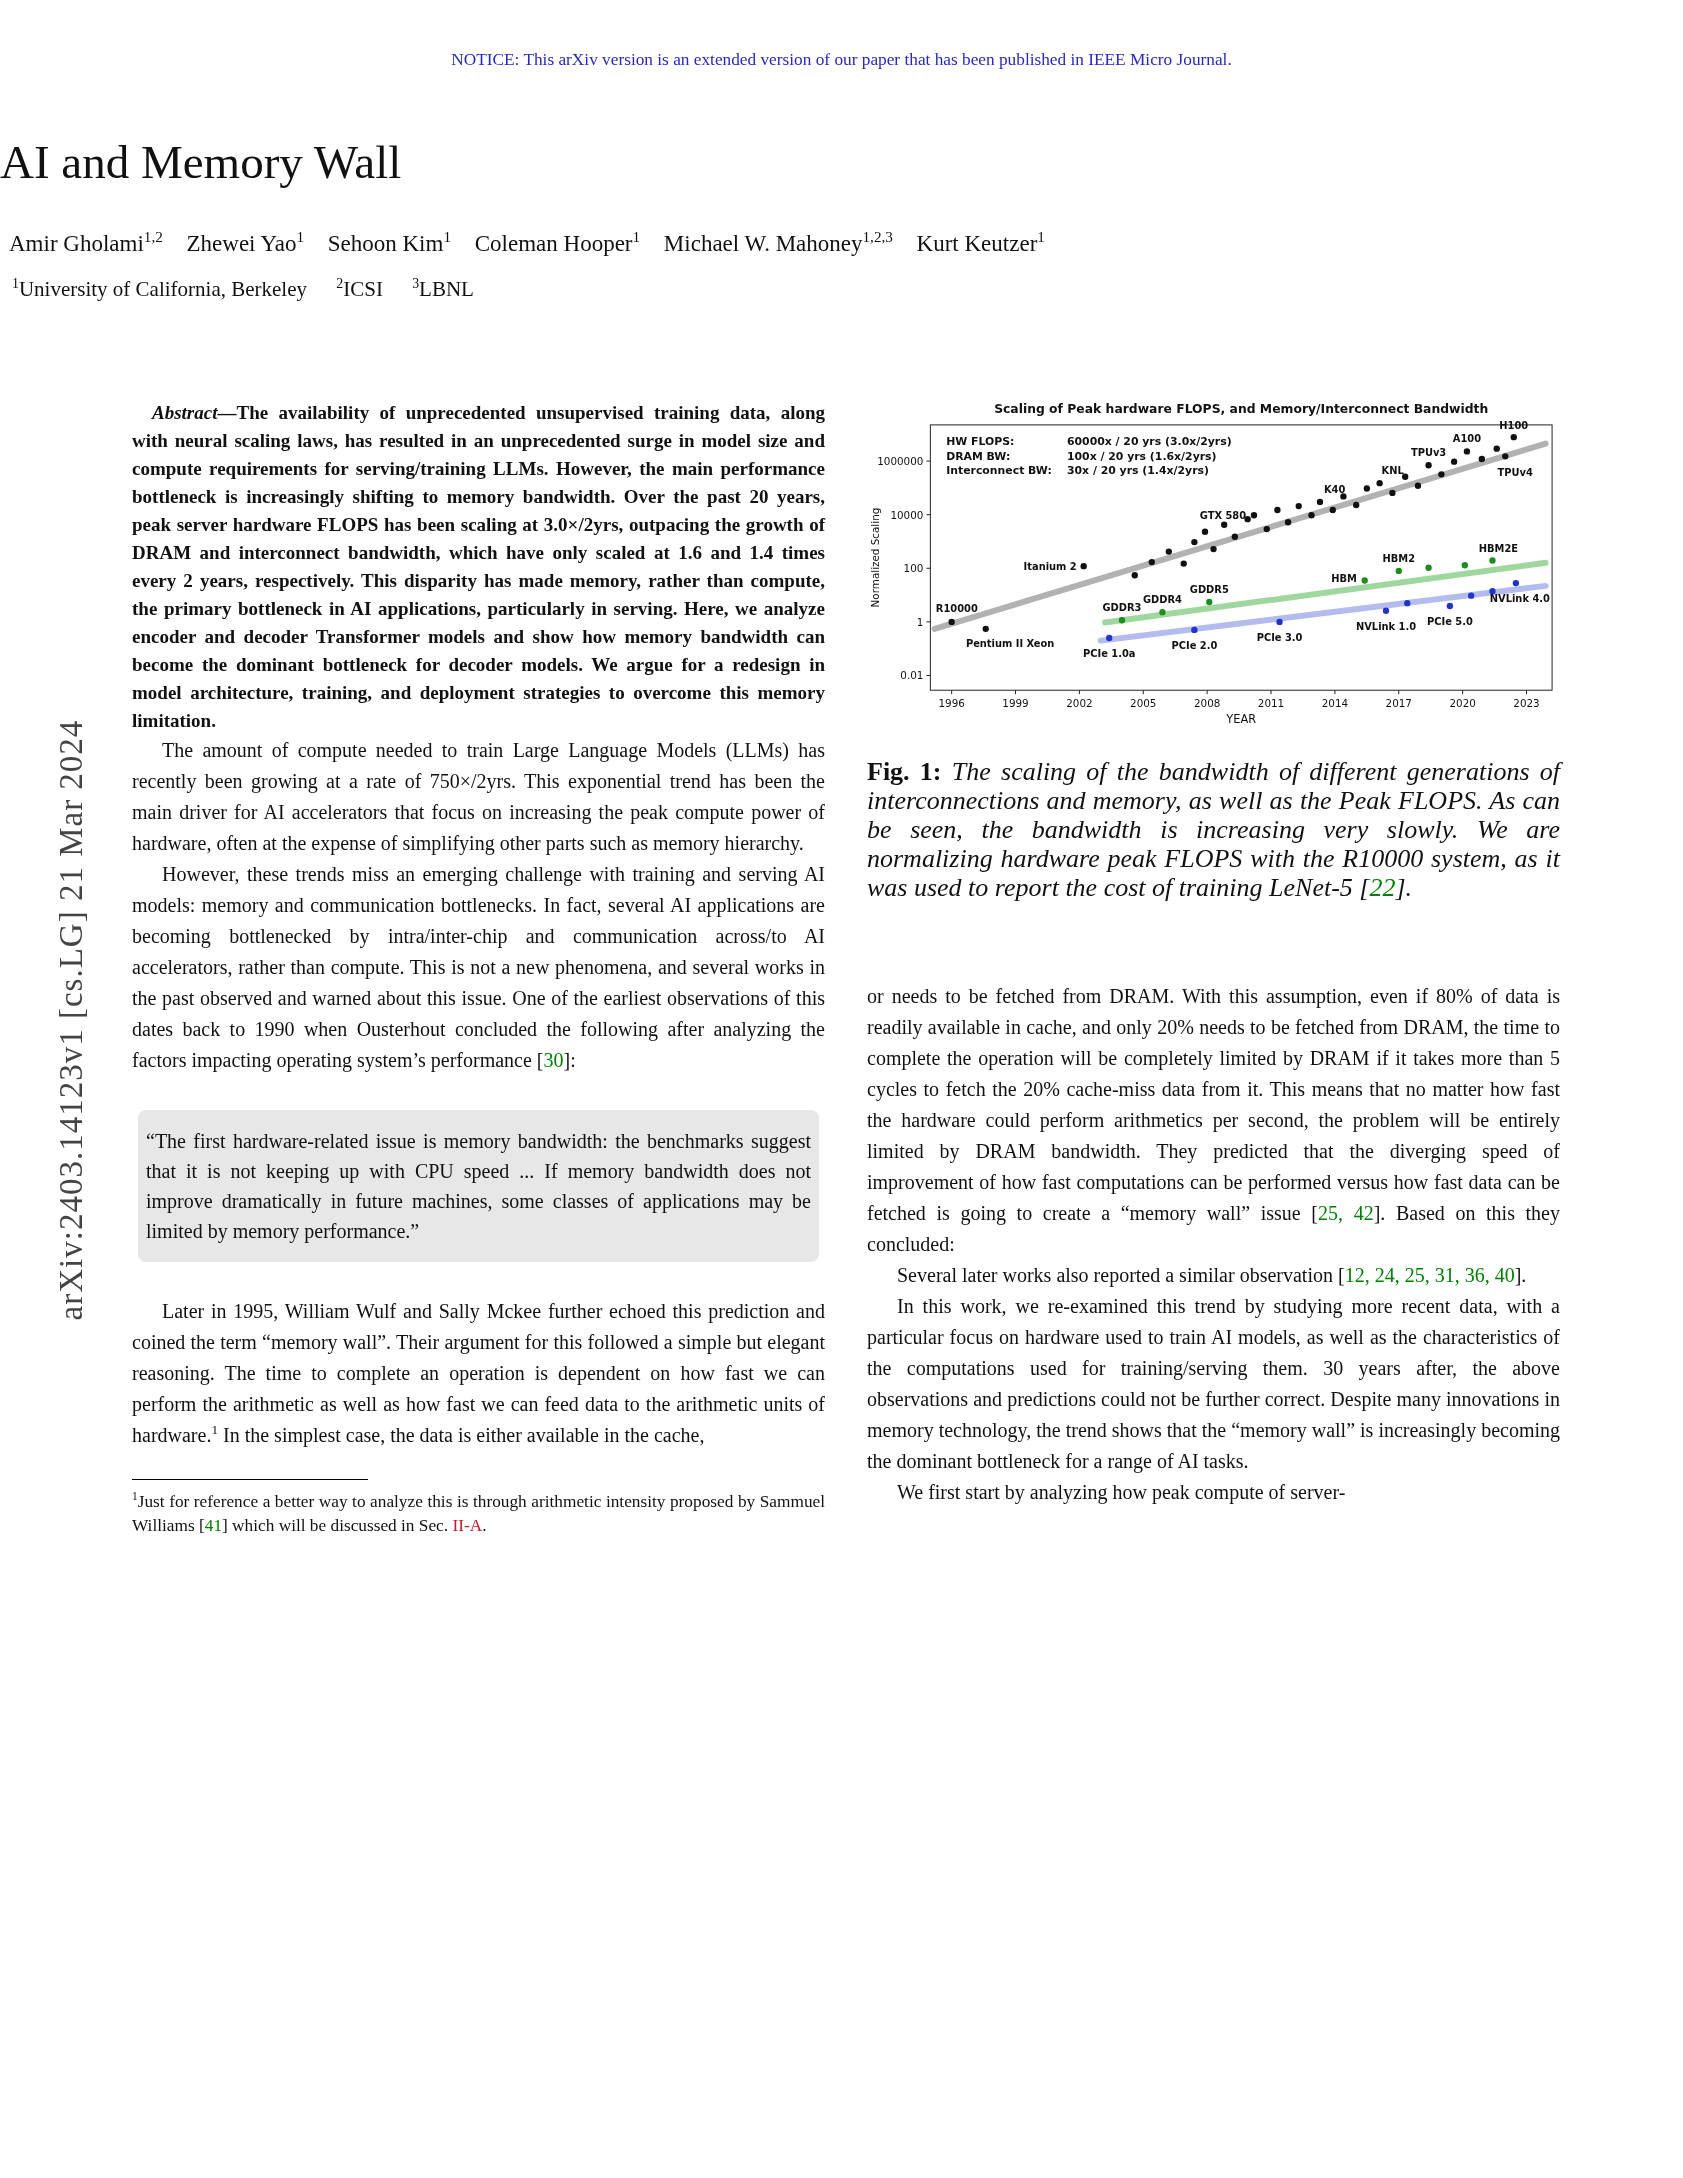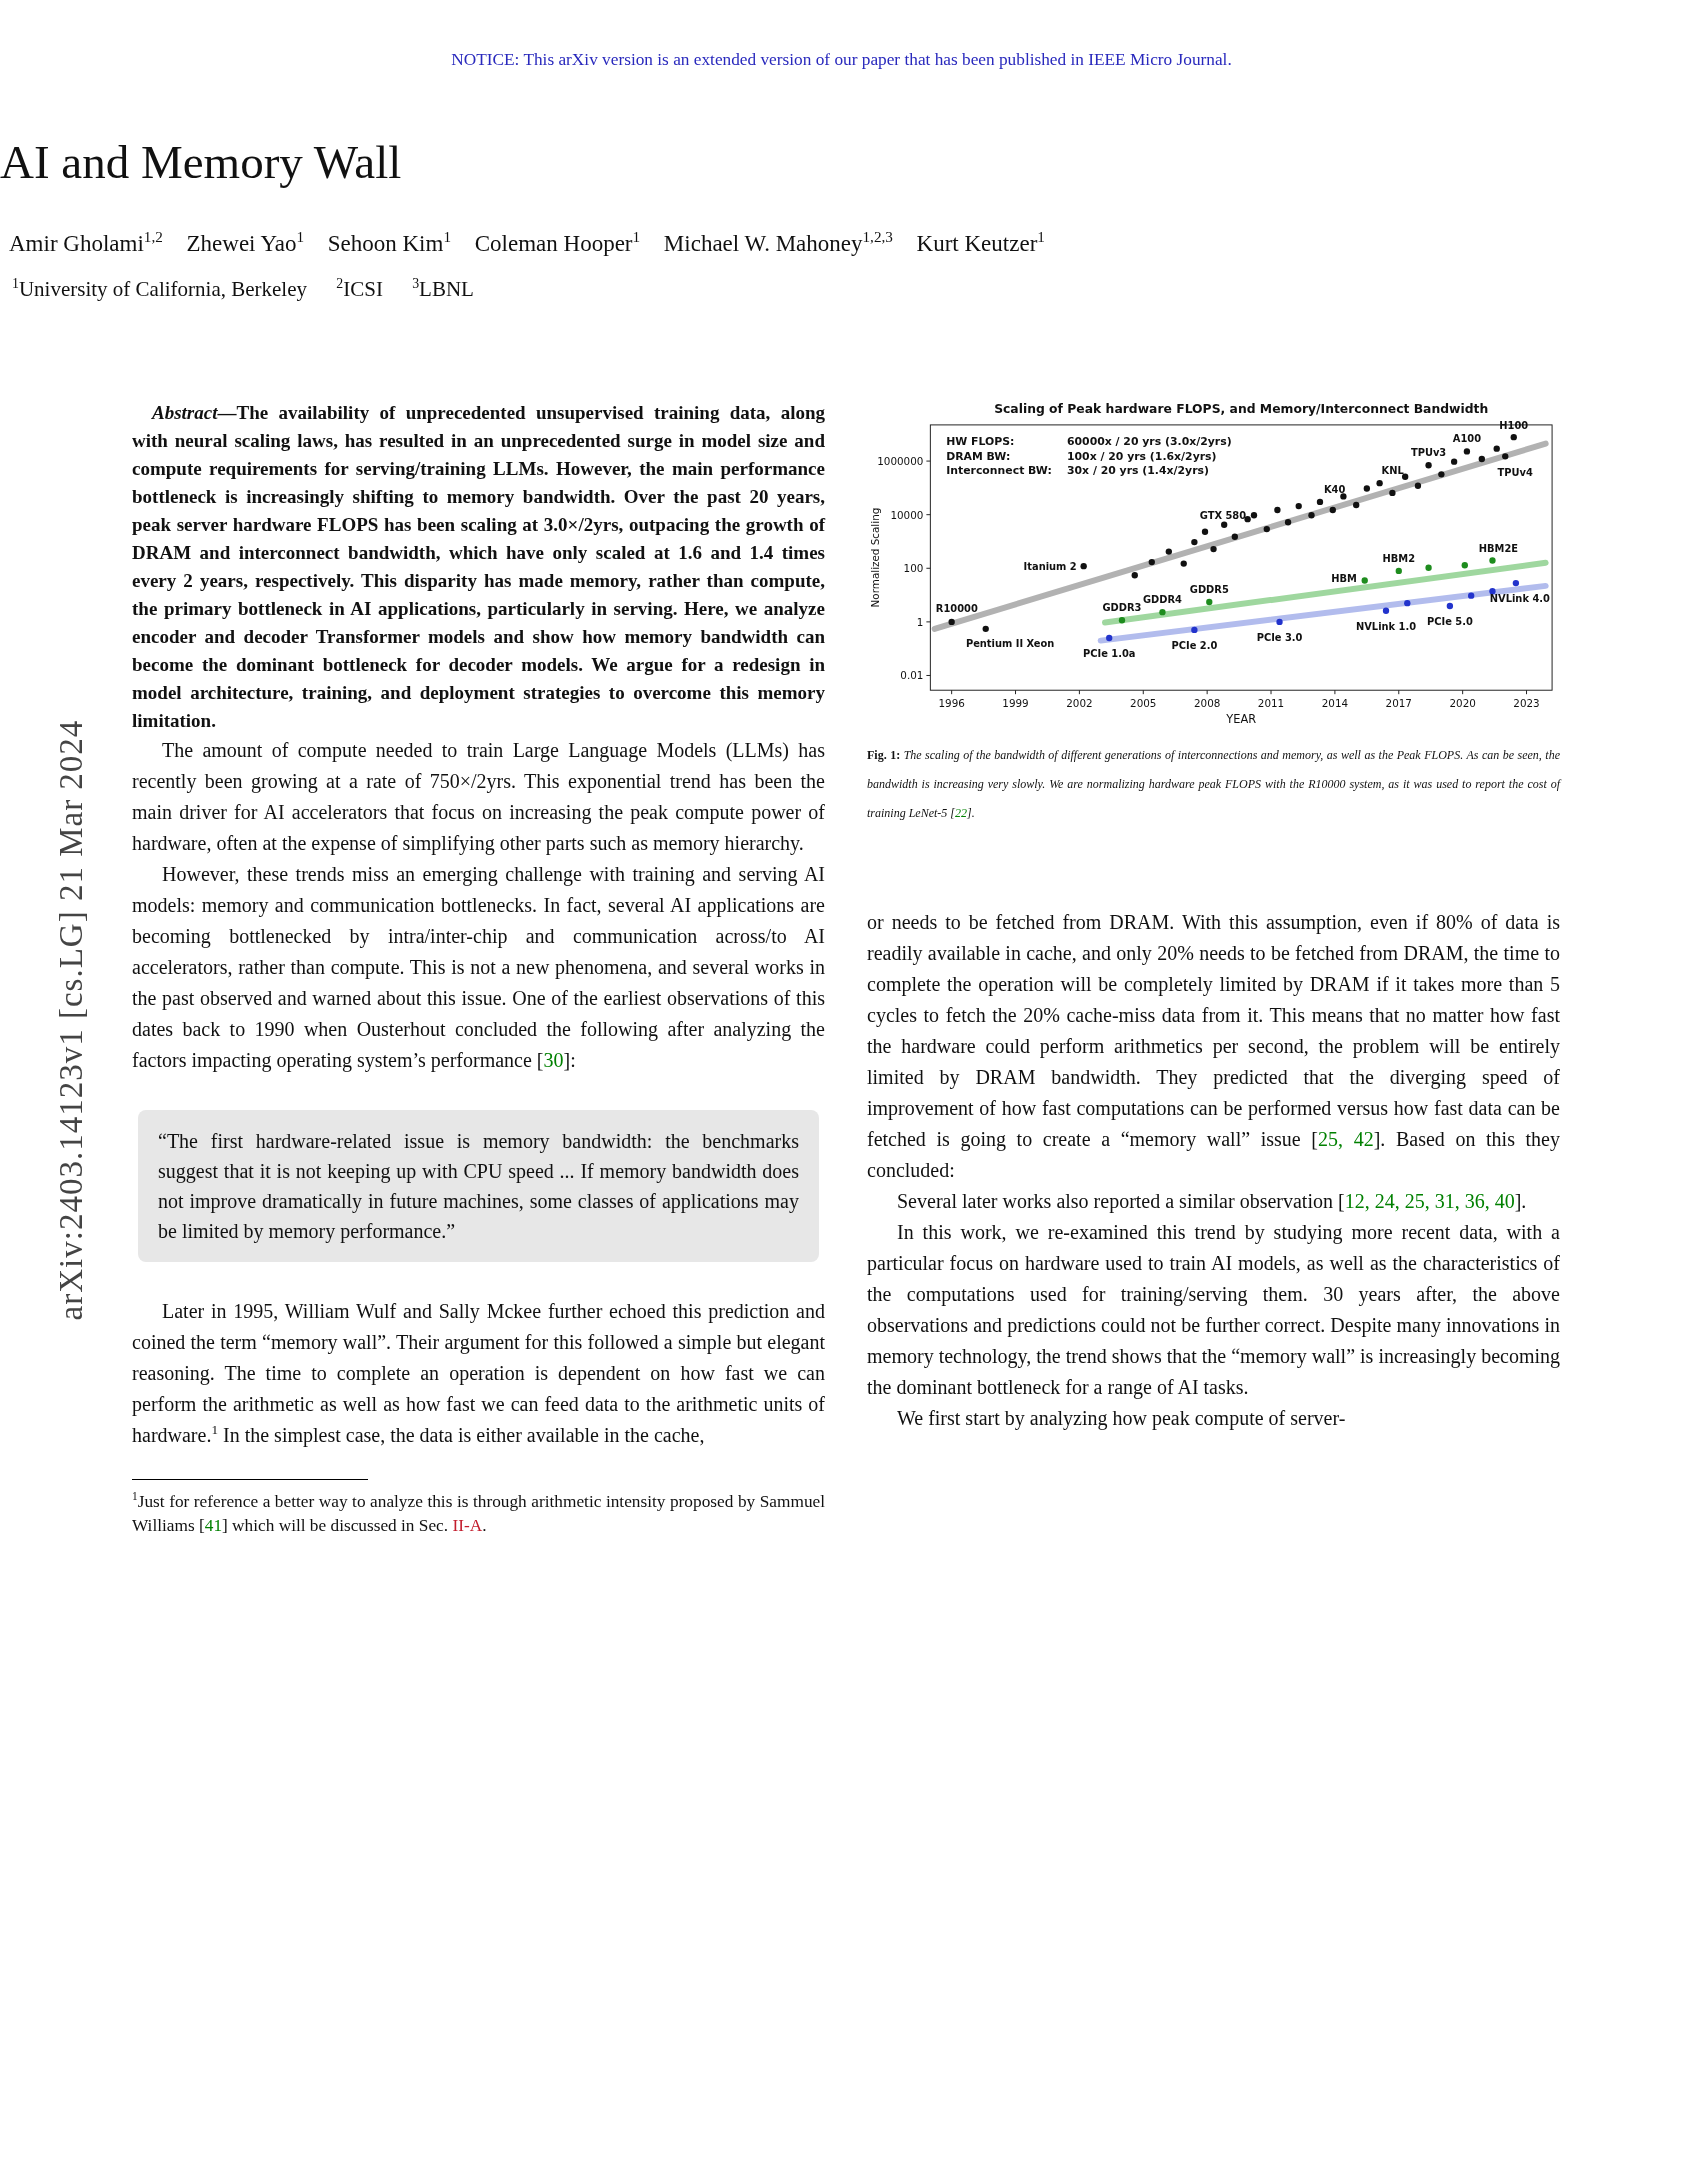--- a/index.html
+++ b/index.html
@@ -30,29 +30,29 @@
 
   .sec-heading { text-align:center; font-variant:small-caps; font-weight:normal;
                  font-size:22px; letter-spacing:0.5px; margin:28px 0 22px 0; }
 
   p.body { text-indent:30px; }
   p.noindent { text-indent:0; }
 
   .cite { color:#008000; }
   .iref { color:#c31e2e; }
 
-  .quote { background:#e7e7e7; border-radius:8px; margin:34px 6px; padding:16px 20px; }
+  .quote { background:#e7e7e7; border-radius:8px; margin:34px 6px; padding:16px 8px; }
   .quote p { text-indent:0; line-height:30px; }
 
   .footnote { font-size:17.3px; line-height:24px; margin-top:28px; text-align:justify; }
   .footnote-rule { width:236px; height:1px; background:#000; margin-bottom:10px; }
 
   .figure { display:block; }
   svg text { font-family:"DejaVu Sans", sans-serif; fill:#111; }
-  .caption { margin-top:4px; font-size:12px; line-height:29px; text-align:justify; display:block; }
+  .caption { margin-top:20px; font-size:26px; line-height:29px; text-align:justify; display:block; }
   .cap-label { font-weight:bold; }
   .cap-text { font-style:italic; }
   .rp-gap { margin-top:79px; }
 </style>
 </head>
 <body>
 
 <div class="page">
 
   <div class="notice">NOTICE: This arXiv version is an extended version of our paper that has been published in IEEE Micro Journal.</div>

